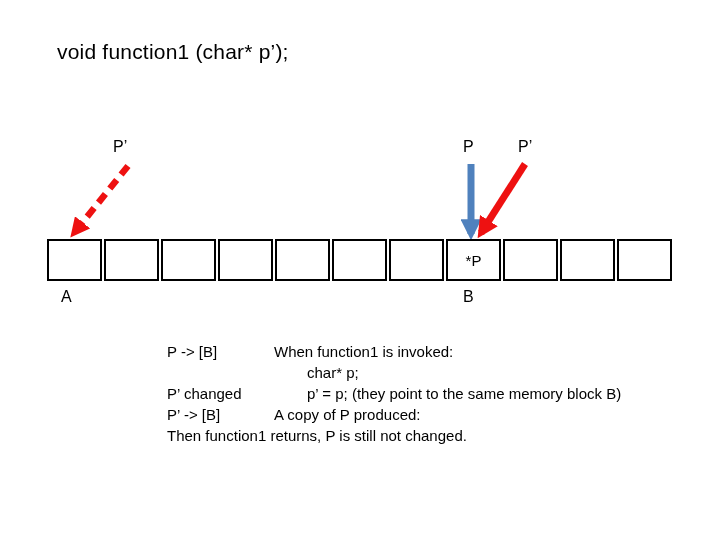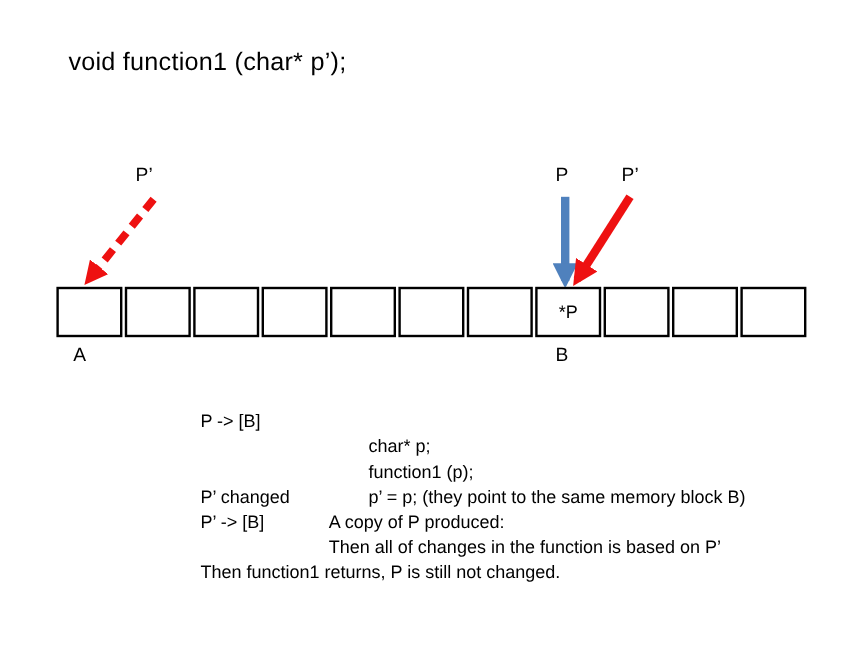--- a/index.html
+++ b/index.html
@@ -110,39 +110,32 @@
       <div class="cell"></div>
       <div class="cell"></div>
     </div>
 
   <div class="end-label" id="lbl-a">A</div>
   <div class="end-label" id="lbl-b">B</div>
 
   <div class="explain">
       <div class="t-row">
         <span class="t-label">P -&gt; [B]</span>
+        <span class="t-text">When function1 is invoked:</span>
       </div>
       <div class="t-row">
         <span class="t-label"></span>
         <span class="t-text italic indent">char* p;</span>
-      </div>
-      <div class="t-row">
-        <span class="t-label"></span>
-        <span class="t-text italic indent">function1 (p);</span>
       </div>
       <div class="t-row">
         <span class="t-label">P’ changed</span>
         <span class="t-text indent">p’ = p; (they point to the same memory block B)</span>
       </div>
       <div class="t-row">
         <span class="t-label">P’ -&gt; [B]</span>
         <span class="t-text">A copy of P produced:</span>
       </div>
       <div class="t-row">
-        <span class="t-label"></span>
-        <span class="t-text">Then all of changes in the function is based on P’</span>
-      </div>
-      <div class="t-row">
         <span class="t-text">Then function1 returns, P is still not changed.</span>
       </div>
     </div>
 
 </div>
 
 </body></html>

